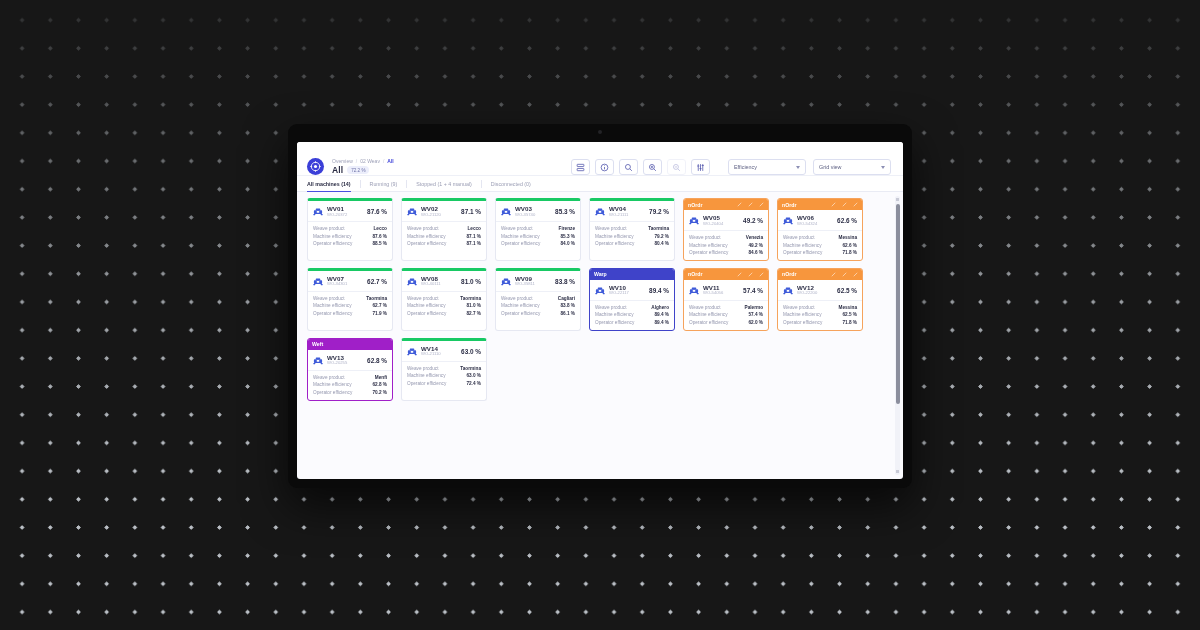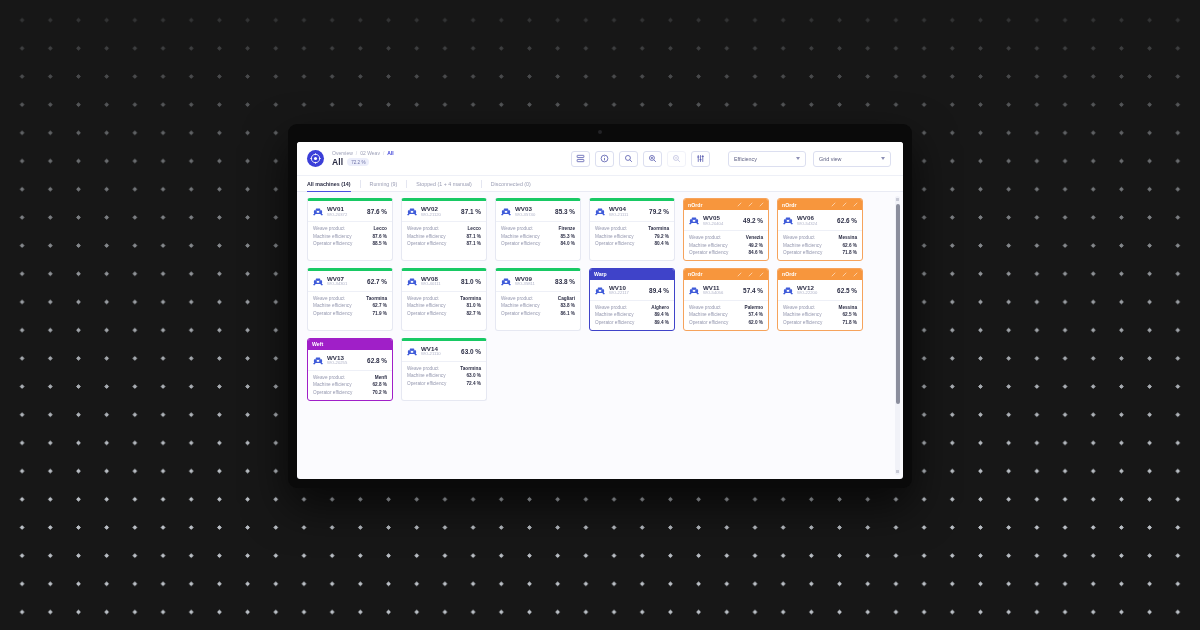--- a/index.html
+++ b/index.html
@@ -72,21 +72,21 @@
     flex-direction: column;
     font-size: 6px;
     color: #3d3f56;
   }
 
   
   .appbar {
     height: 34px;
     background: #ffffff;
     display: flex;
-    align-items: center;
+    align-items: flex-end;
     padding: 0 12px 0 10px;
     gap: 8px;
     border-bottom: 1px solid #eef0f7;
     flex: 0 0 auto;
   }
   .logo {
     width: 17px; height: 17px;
     border-radius: 50%;
     background: #3b3fd8;
     display: flex; align-items: center; justify-content: center;

